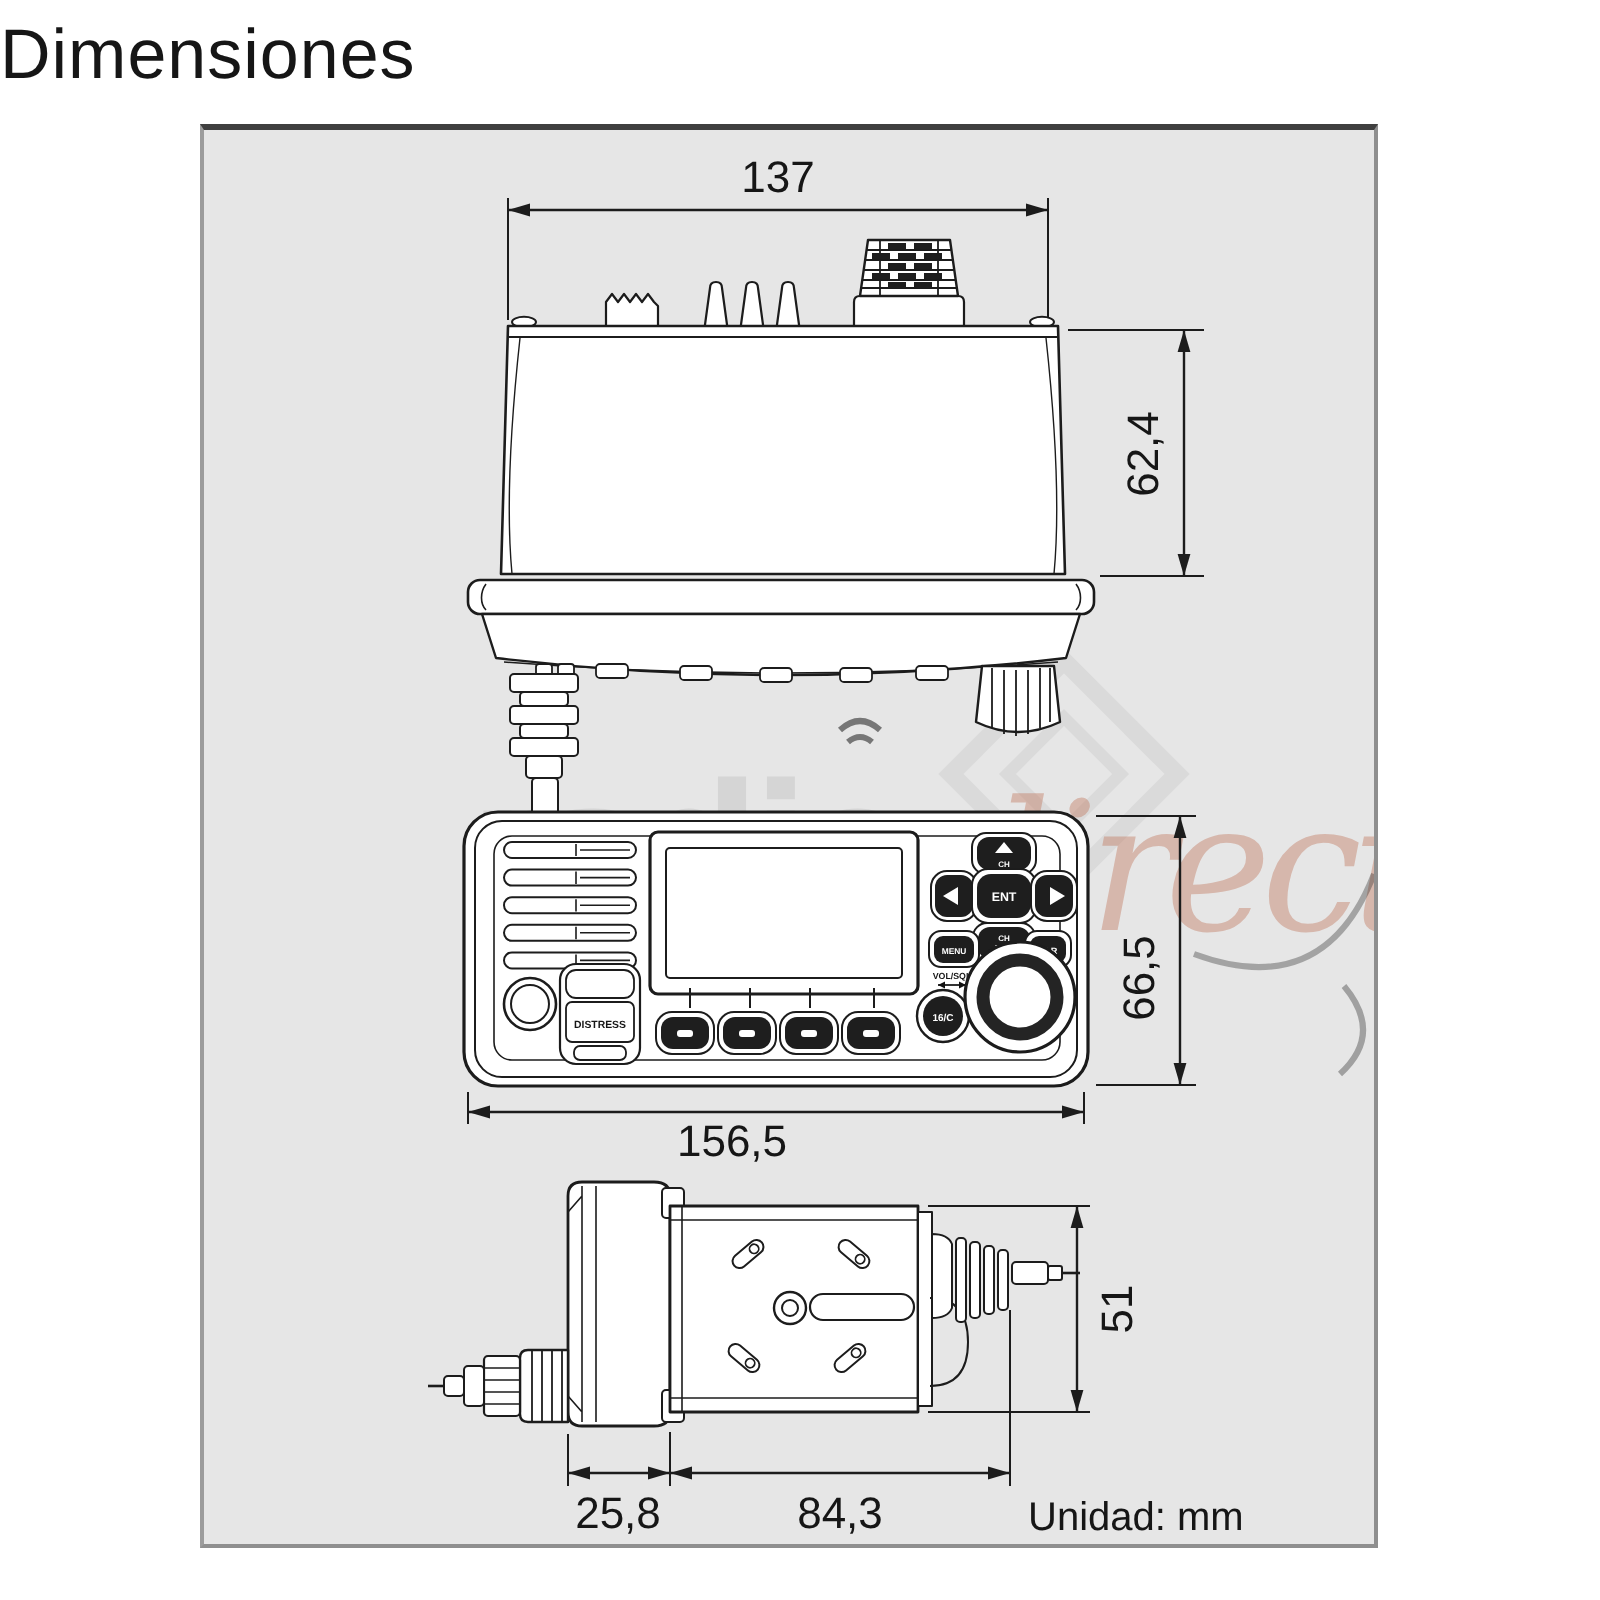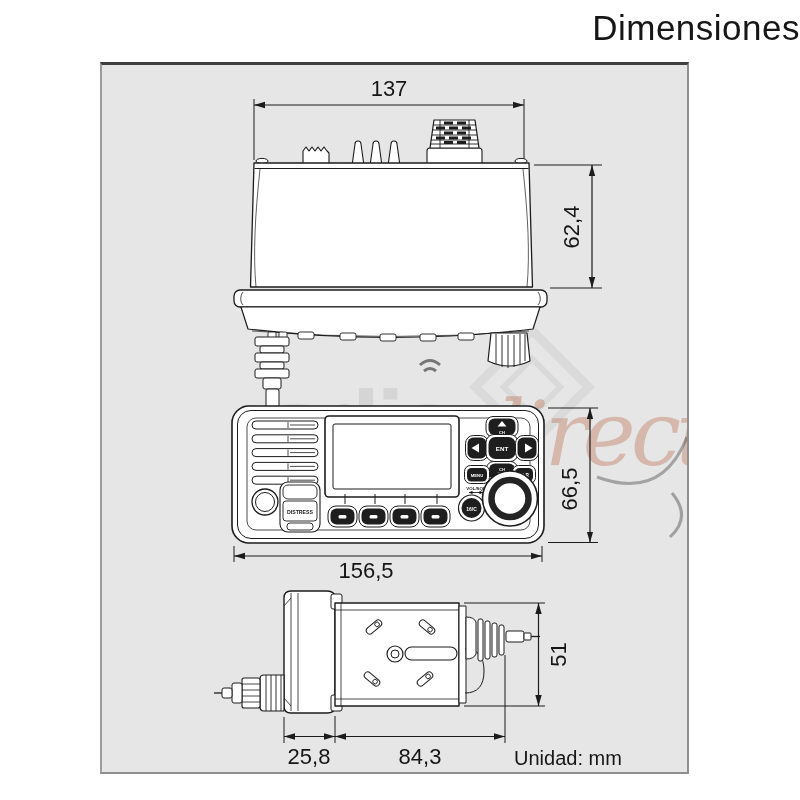--- a/index.html
+++ b/index.html
@@ -1,17 +1,17 @@
 <!DOCTYPE html>
 <html><head>
 <meta charset="utf-8">
 <style>
   html,body{margin:0;padding:0;background:#ffffff;width:800px;height:800px;
     font-family:"Liberation Sans",sans-serif;}
-  .page-title{position:absolute;left:0;top:8px;width:800px;text-align:right;
+  .page-title{position:absolute;left:0;top:8px;width:800px;text-align:left;
     font-size:35px;font-weight:400;color:#161616;letter-spacing:.5px;}
   .drawing-panel{position:absolute;left:100px;top:62px;width:589px;height:712px;
     box-sizing:border-box;background:#e6e6e6;
     border-top:3px solid #3f3f3f;border-left:2px solid #9c9c9c;
     border-right:2px solid #8f8f8f;border-bottom:2px solid #8f8f8f;}
   svg{display:block;}
   svg text{font-family:"Liberation Sans",sans-serif;fill:#161616;}
   .dim-text{font-size:22px;}
   .unit-text{font-size:20px;}
   .micro{font-weight:bold;fill:#ffffff;}

